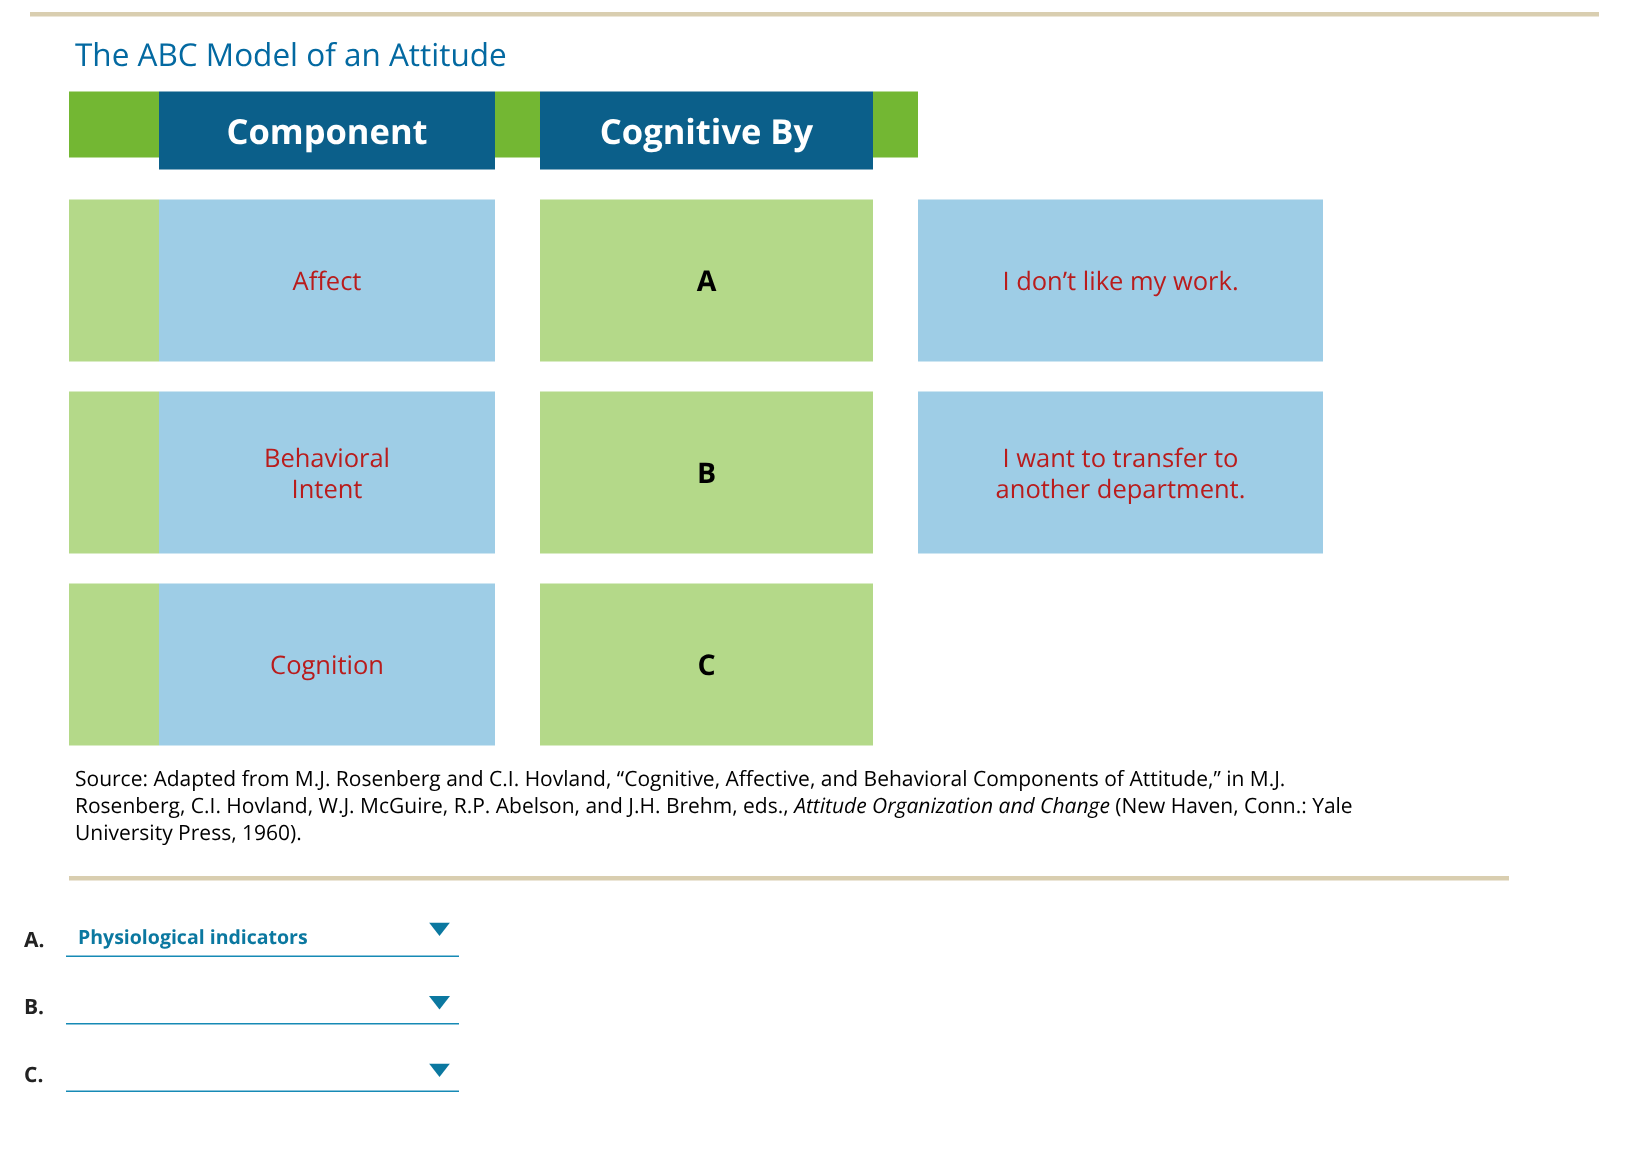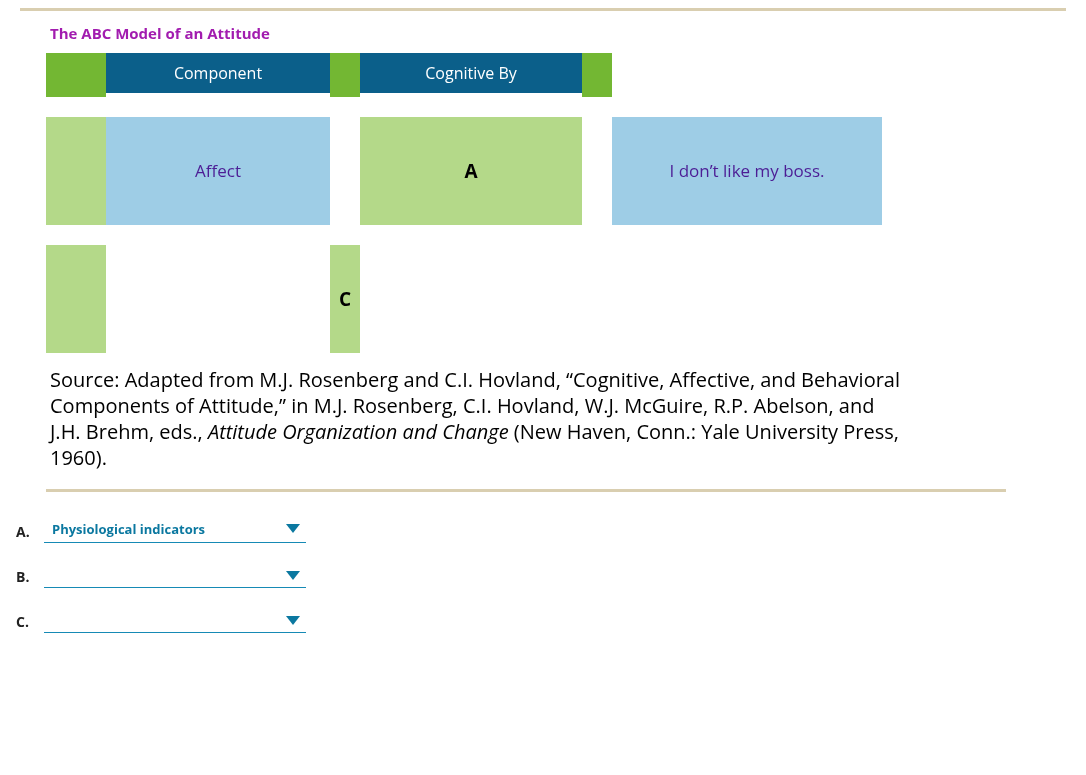--- a/index.html
+++ b/index.html
@@ -15,51 +15,51 @@
   .page { width:1086px; }
   .rule-wrap { padding:0 20px; }
   .rule { height:3px; background:var(--rule); margin:8px 0 12px 0; }
 
   
   .figure {
     margin-left:46px;
     width:960px;
   }
   .fig-title {
-    font-weight:700; font-size:15px; color:#a21caf; margin:6px 0 10px 4px;
+    font-weight:400; font-size:21px; color:#0369a1; margin:6px 0 10px 4px;
   }
 
   
   .hdr-row { display:grid; grid-template-columns: 60px 224px 30px 222px 30px 270px; }
   .hdr-stub { background:var(--header-green); height:44px; }
-  .hdr-cell { background:var(--header-blue); color:#fff; font-weight:400; font-size:16px;
-              display:flex; align-items:center; justify-content:center; height:40px; }
+  .hdr-cell { background:var(--header-blue); color:#fff; font-weight:700; font-size:23px;
+              display:flex; align-items:center; justify-content:center; height:52px; }
   .hdr-gap  { background:var(--header-green); height:44px; }
 
   
   .data-row { display:grid; grid-template-columns: 60px 224px 30px 222px 30px 270px; margin-top:20px; height:108px; }
   .stub  { background:var(--cell-green); }
   .cgap  { background:#fff; }
   .c-blue  { background:var(--cell-blue); display:flex; align-items:center; justify-content:center;
-             text-align:center; font-size:17px; color:#4c1d95; padding:0 14px; line-height:1.25; }
+             text-align:center; font-size:17px; color:#b91c1c; padding:0 14px; line-height:1.25; }
   .c-green { background:var(--cell-green); display:flex; align-items:center; justify-content:center;
              font-size:19px; font-weight:700; color:#000; }
   .c-blue pre, .c-green pre { margin:0; font:inherit; white-space:pre-wrap; text-align:center; }
 
-  .source { margin:14px 0 4px 4px; font-size:20px; line-height:1.3; color:#000; max-width:860px; }
+  .source { margin:14px 0 4px 4px; font-size:14px; line-height:1.3; color:#000; max-width:860px; }
   .source .ital { font-style:italic; }
 
   .rule2 { height:3px; background:var(--rule); margin:18px 0 28px 0; }
 
   
   .answers { margin-left:16px; }
   .ans-row { display:flex; align-items:flex-end; margin:10px 0 24px 0; }
   .ans-label { width:28px; font-weight:700; font-size:14px; color:#222; padding-bottom:2px; }
   .dd { position:relative; width:248px; border-bottom:1px solid var(--dd-line);
-        display:flex; align-items:center; justify-content:space-between; padding:0 6px 4px 8px;
+        display:flex; align-items:flex-start; justify-content:space-between; padding:0 6px 4px 8px;
         cursor:pointer;gap:10px; }
   .dd-text { font-size:13px; font-weight:700; color:var(--dd-blue); min-height:14px; }
   .caret svg { display:block; }
 </style>
 </head>
 <body>
 
 <div class="page">
   <div class="rule-wrap">
       <div class="rule"></div>
@@ -80,27 +80,46 @@
       <div class="stub"></div>
       <div class="c-blue">
           <pre>Affect</pre>
         </div>
       <div class="cgap"></div>
       <div class="c-green">
           <span>A</span>
         </div>
       <div class="cgap"></div>
       <div class="c-blue">
-          <pre>I don’t like my boss.</pre>
+          <pre>I don’t like my work.</pre>
         </div>
     </div>
 
+    <div class="data-row">
+      <div class="stub"></div>
+      <div class="c-blue">
+          <pre>Behavioral
+Intent</pre>
+        </div>
+      <div class="cgap"></div>
+      <div class="c-green">
+          <span>B</span>
+        </div>
+      <div class="cgap"></div>
+      <div class="c-blue">
+          <pre>I want to transfer to
+another department.</pre>
+        </div>
+    </div>
 
     <div class="data-row">
       <div class="stub"></div>
+      <div class="c-blue">
+          <pre>Cognition</pre>
+        </div>
       <div class="cgap"></div>
       <div class="c-green">
           <span>C</span>
         </div>
       <div class="cgap"></div>
     </div>
 
     <div class="source">
       <span>Source: Adapted from M.J. Rosenberg and C.I. Hovland, “Cognitive, Affective, and Behavioral Components of Attitude,” in M.J. Rosenberg, C.I. Hovland, W.J. McGuire, R.P. Abelson, and J.H. Brehm, eds., </span><span class="ital">Attitude Organization and Change</span><span> (New Haven, Conn.: Yale University Press, 1960).</span>
     </div>

